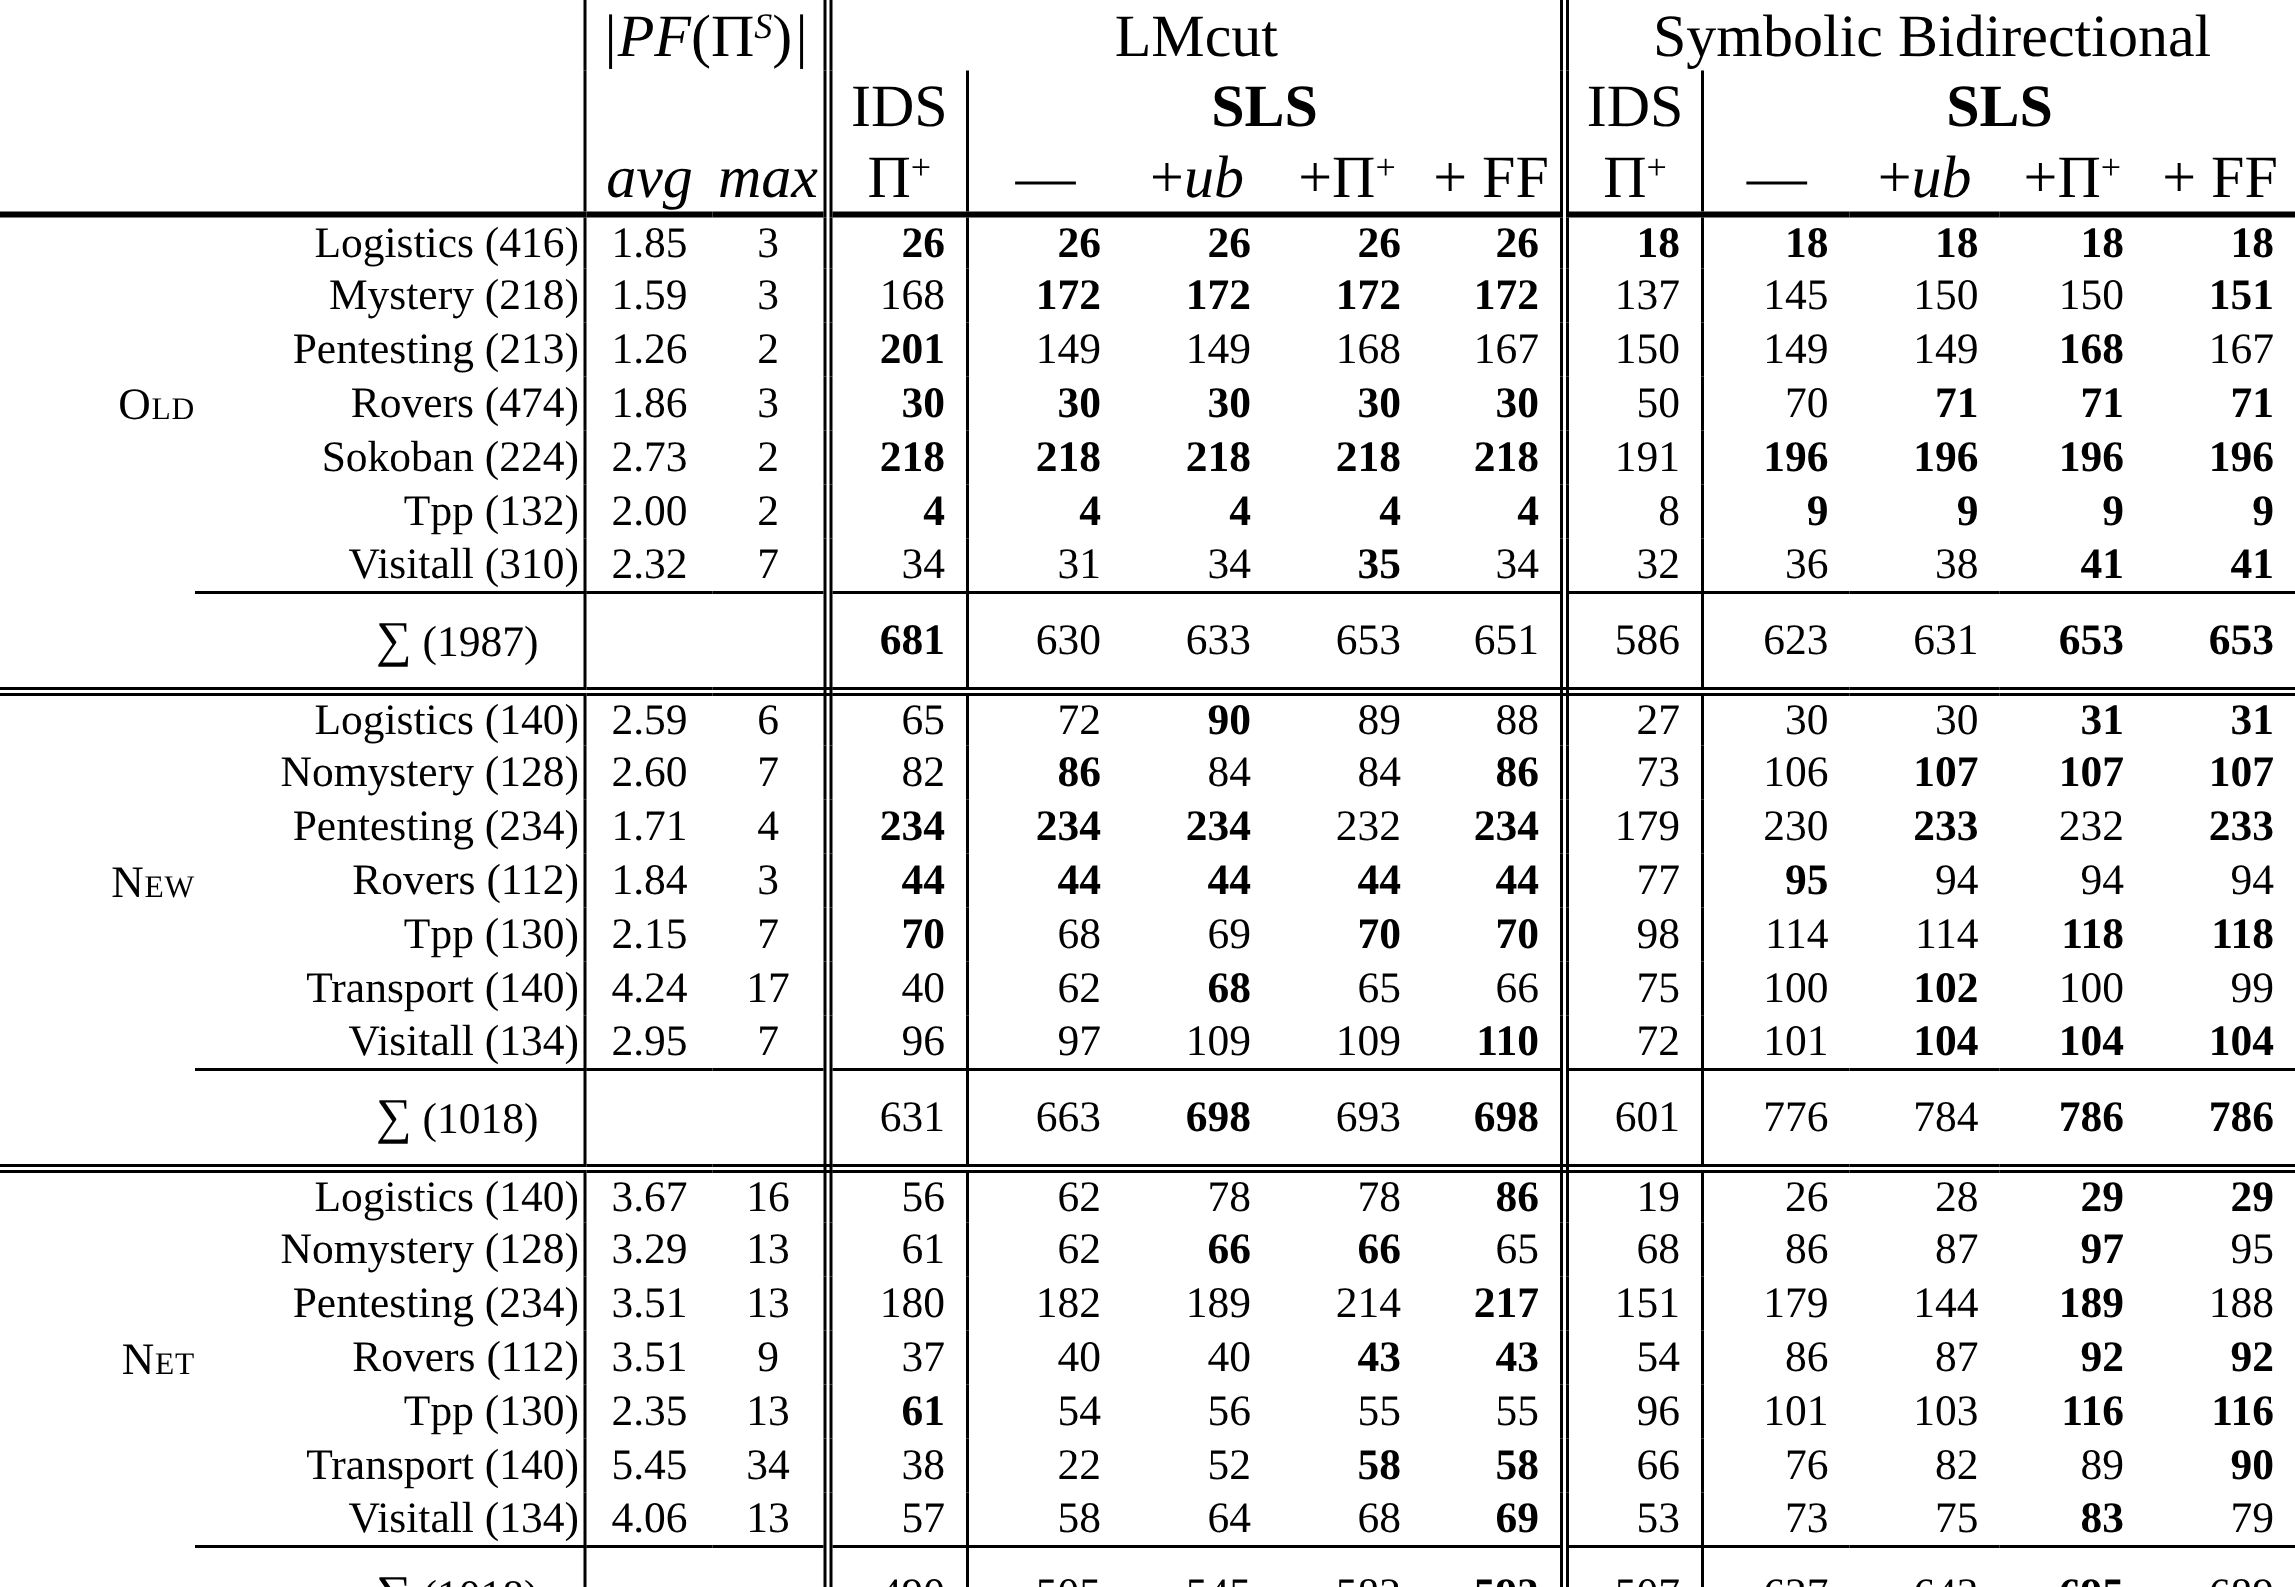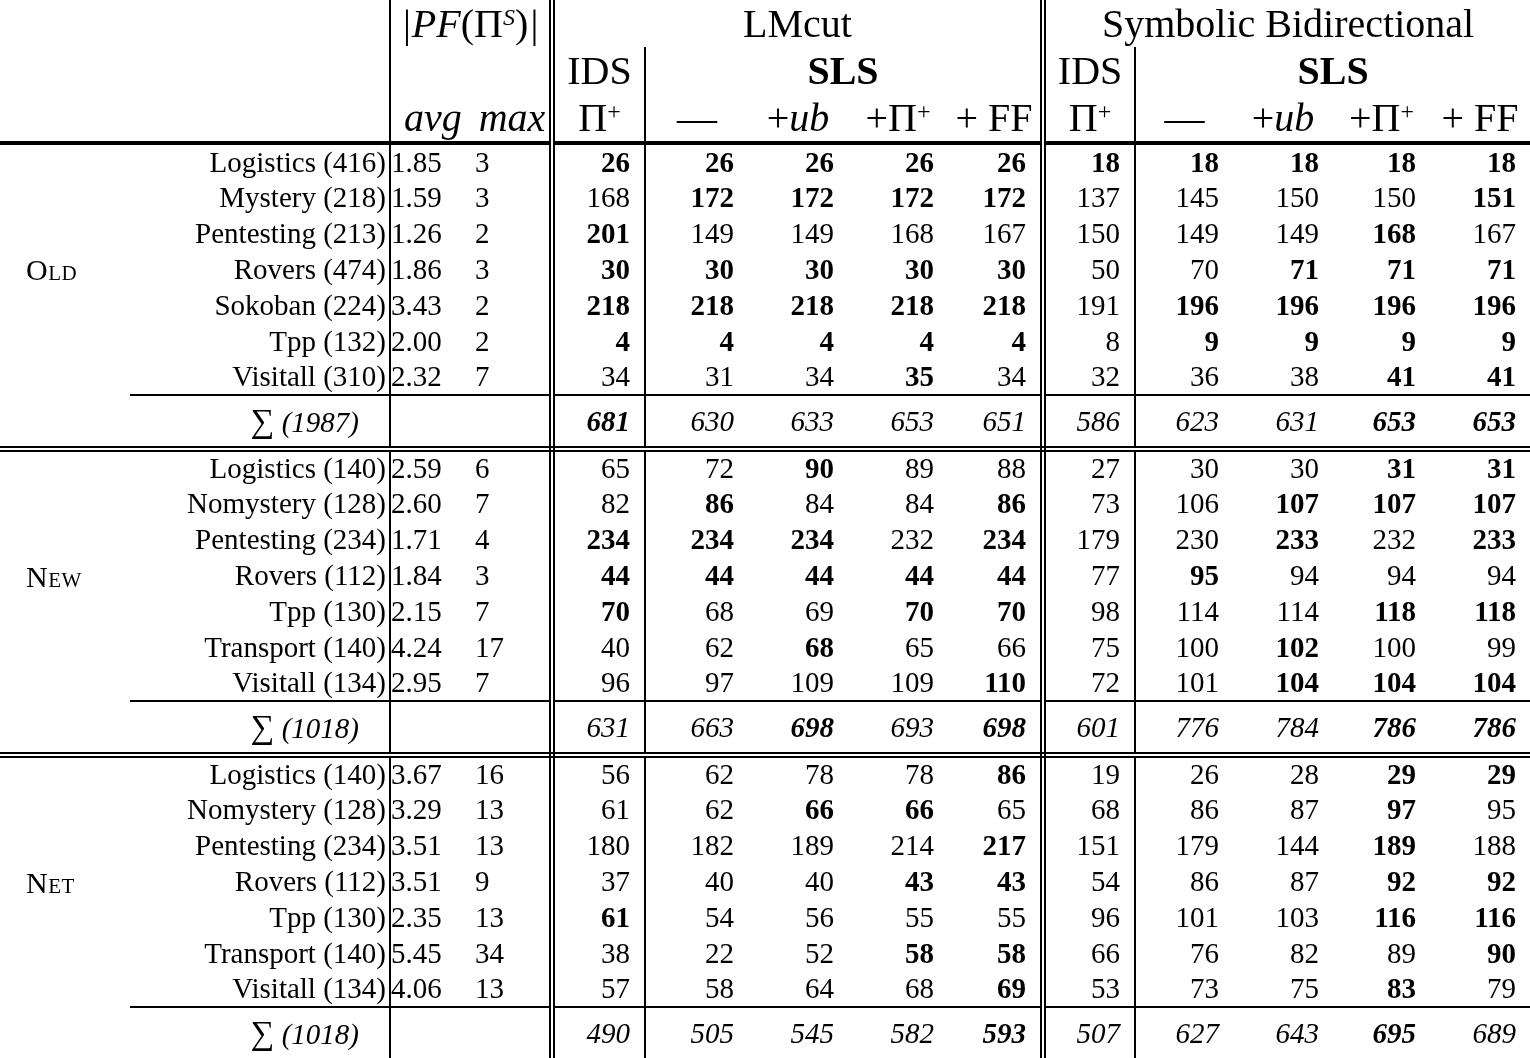--- a/index.html
+++ b/index.html
@@ -11,39 +11,39 @@
   }
   table { border-collapse: collapse; table-layout: fixed; width: 1530px; }
   td, th {
     padding: 0; margin: 0; font-weight: normal; font-size: 29px;
     white-space: nowrap; overflow: hidden;
   }
   thead tr.hr1 { height: 38px; }
   thead tr.hr2 { height: 38px; }
   thead tr.hr3 { height: 42px; }
   tbody tr.data-row { height: 36px; }
-  tbody tr.sum-row { height: 54px; font-style: italic; }
+  tbody tr.sum-row { height: 66px; }
 
   
   .vr  { border-right: 2px solid #000; }
   .vrd { border-right: 6px double #000; }
 
   
   thead tr.hr3 td, thead tr.hr3 th { border-bottom: 4px solid #000; }
   tr.last-row td { border-bottom: 2px solid #000; }
   tr.sum-row td { border-bottom: 6px double #000; }
   tr.sum-row.final td { border-bottom: 5px solid #000; }
 
   th { text-align: center; font-size: 40px; }
   .group-cell {
-    text-align: left; padding-left: 26px; vertical-align: middle;
+    text-align: right; padding-left: 26px; vertical-align: middle;
     font-variant: small-caps; letter-spacing: 0.5px; font-size: 30px;
   }
   .domain { text-align: right; padding-right: 3px; }
-  .center { text-align: left; }
+  .center { text-align: center; }
   .num { text-align: right; padding-right: 14px; }
   .bold { font-weight: bold; }
   .italic { font-style: italic; }
   .sup { font-size: 0.6em; vertical-align: 0.5em; line-height: 0; }
   .sum-label { text-align: right; padding-right: 30px; }
   .sigma { font-size: 1.15em; }
 </style>
 </head>
 <body>
 
@@ -152,21 +152,21 @@
         <td class="num bold">30</td>
         <td class="num vrd bold">30</td>
         <td class="num vr">50</td>
         <td class="num">70</td>
         <td class="num bold">71</td>
         <td class="num bold">71</td>
         <td class="num bold">71</td>
       </tr>
       <tr class="data-row">
         <td class="domain vr">Sokoban (224)</td>
-        <td class="center">3.43</td>
+        <td class="center">2.73</td>
         <td class="center vrd">2</td>
         <td class="num vr bold">218</td>
         <td class="num bold">218</td>
         <td class="num bold">218</td>
         <td class="num bold">218</td>
         <td class="num vrd bold">218</td>
         <td class="num vr">191</td>
         <td class="num bold">196</td>
         <td class="num bold">196</td>
         <td class="num bold">196</td>

